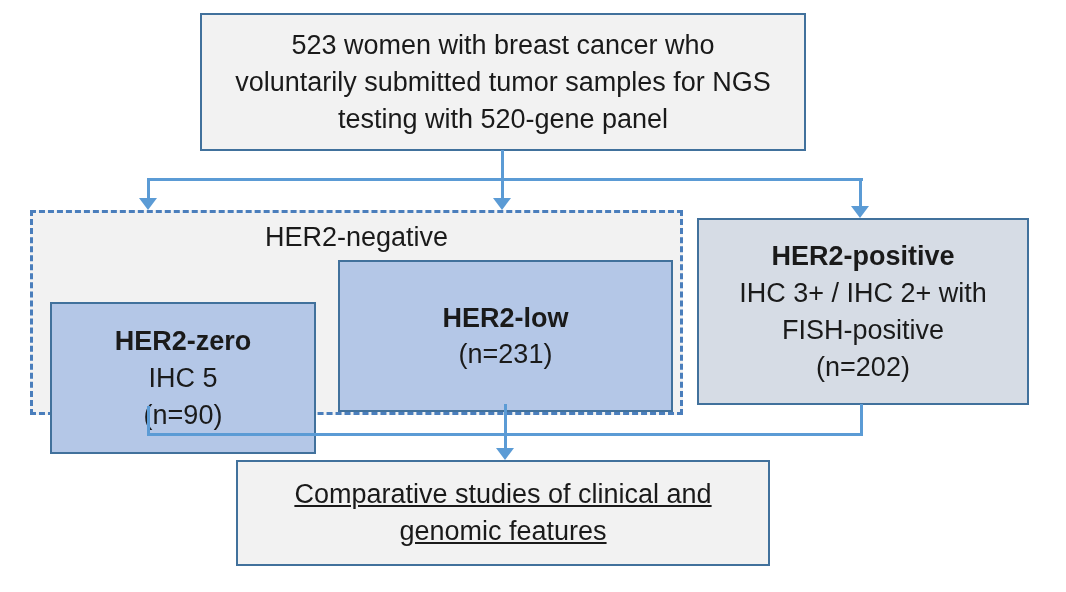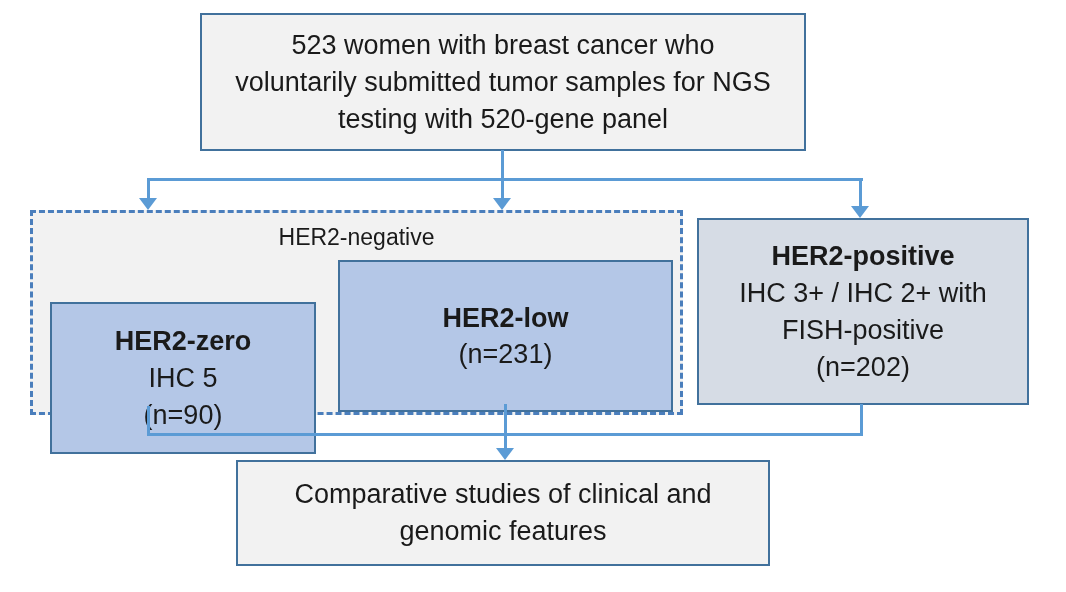--- a/index.html
+++ b/index.html
@@ -38,21 +38,21 @@
     box-sizing: border-box;
     border: 3px dashed var(--dashed-border, #4a7ebc);
     background: var(--light-fill, #f2f2f2);
   }
   .group-label {
     position: absolute;
     left: 0;
     top: 7px;
     width: 100%;
     text-align: center;
-    font-size: 23px;
+    font-size: 27px;
     line-height: 34px;
   }
 
   .line {
     position: absolute;
     background: var(--connector, #5b9bd5);
   }
   .arrowhead {
     position: absolute;
     width: 0;
@@ -61,21 +61,21 @@
     border-right: 9px solid transparent;
     border-top: 12px solid var(--connector, #5b9bd5);
   }
 
   
   .top-box       { left: 200px; top: 13px;  width: 606px; height: 138px; }
   .dashed-box    { left: 30px;  top: 210px; width: 653px; height: 205px; }
   .her2-zero     { left: 50px;  top: 254px; width: 266px; height: 152px; margin-top: 48px; }
   .her2-low      { left: 338px; top: 254px; width: 335px; height: 152px; line-height: 36px; margin-top: 6px; }
   .her2-positive { left: 697px; top: 218px; width: 332px; height: 187px; }
-  .bottom-box    { left: 236px; top: 460px; width: 534px; height: 106px; }
+  .bottom-box    { left: 236px; top: 460px; width: 534px; height: 106px; text-decoration: underline; }
 
   
   .stem-top        { left: 501px; top: 150px; width: 3px;   height: 29px; }
   .hline-top       { left: 147px; top: 178px; width: 716px; height: 3px; }
   .vline-top-left  { left: 147px; top: 178px; width: 3px;   height: 21px; }
   .vline-top-mid   { left: 501px; top: 178px; width: 3px;   height: 21px; }
   .vline-top-right { left: 859px; top: 178px; width: 3px;   height: 29px; }
   .head-top-left   { left: 139px; top: 198px; }
   .head-top-mid    { left: 493px; top: 198px; }
   .head-top-right  { left: 851px; top: 206px; }

